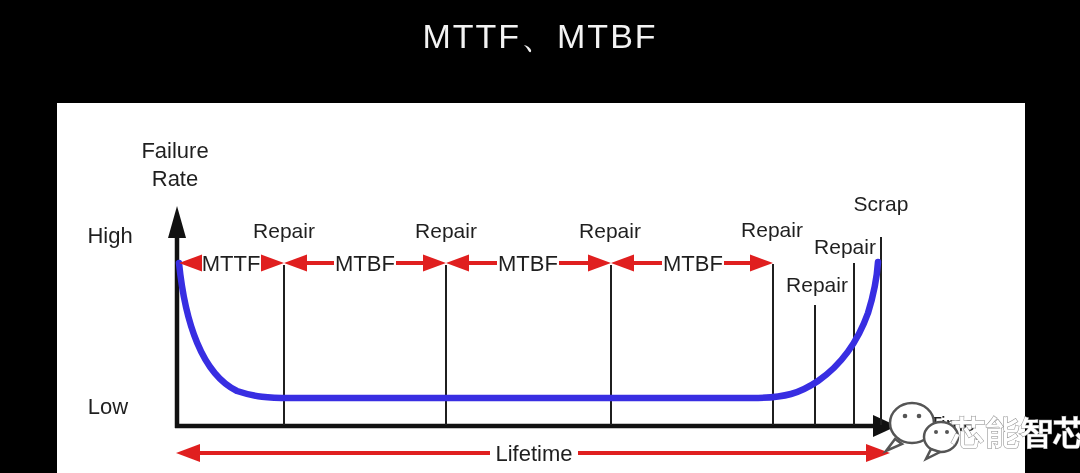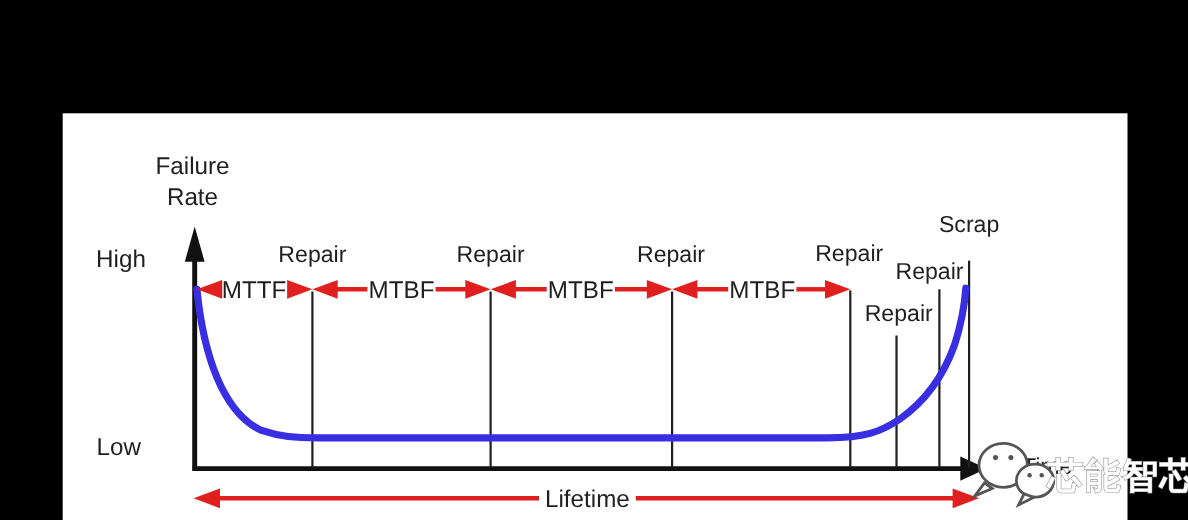--- a/index.html
+++ b/index.html
@@ -23,20 +23,21 @@
   .curve{stroke:#382ee2;stroke-width:6.5;fill:none;stroke-linecap:round;}
   .wm-bubble{fill:#fff;stroke:#555;stroke-width:2.5;}
   .wm-eye{fill:#555;}
   .wm-text{font-size:33px;font-weight:bold;fill:#fff;stroke:#8a8a8a;stroke-width:1px;paint-order:stroke;letter-spacing:1px;}
 </style>
 </head>
 <body>
 
 <div class="stage">
 
+  <div class="slide-title">MTTF、MTBF</div>
 
   <svg class="diagram-svg" width="1080" height="473" viewBox="0 0 1080 473">
 
     <rect x="57" y="103" width="968" height="370" fill="#ffffff"></rect>
 
     <text class="lbl-lg" x="175" y="158" text-anchor="middle">Failure</text>
     <text class="lbl-lg" x="175" y="186" text-anchor="middle">Rate</text>
     <text class="lbl-lg" x="110" y="243" text-anchor="middle">High</text>
     <text class="lbl-lg" x="108" y="414" text-anchor="middle">Low</text>
 

